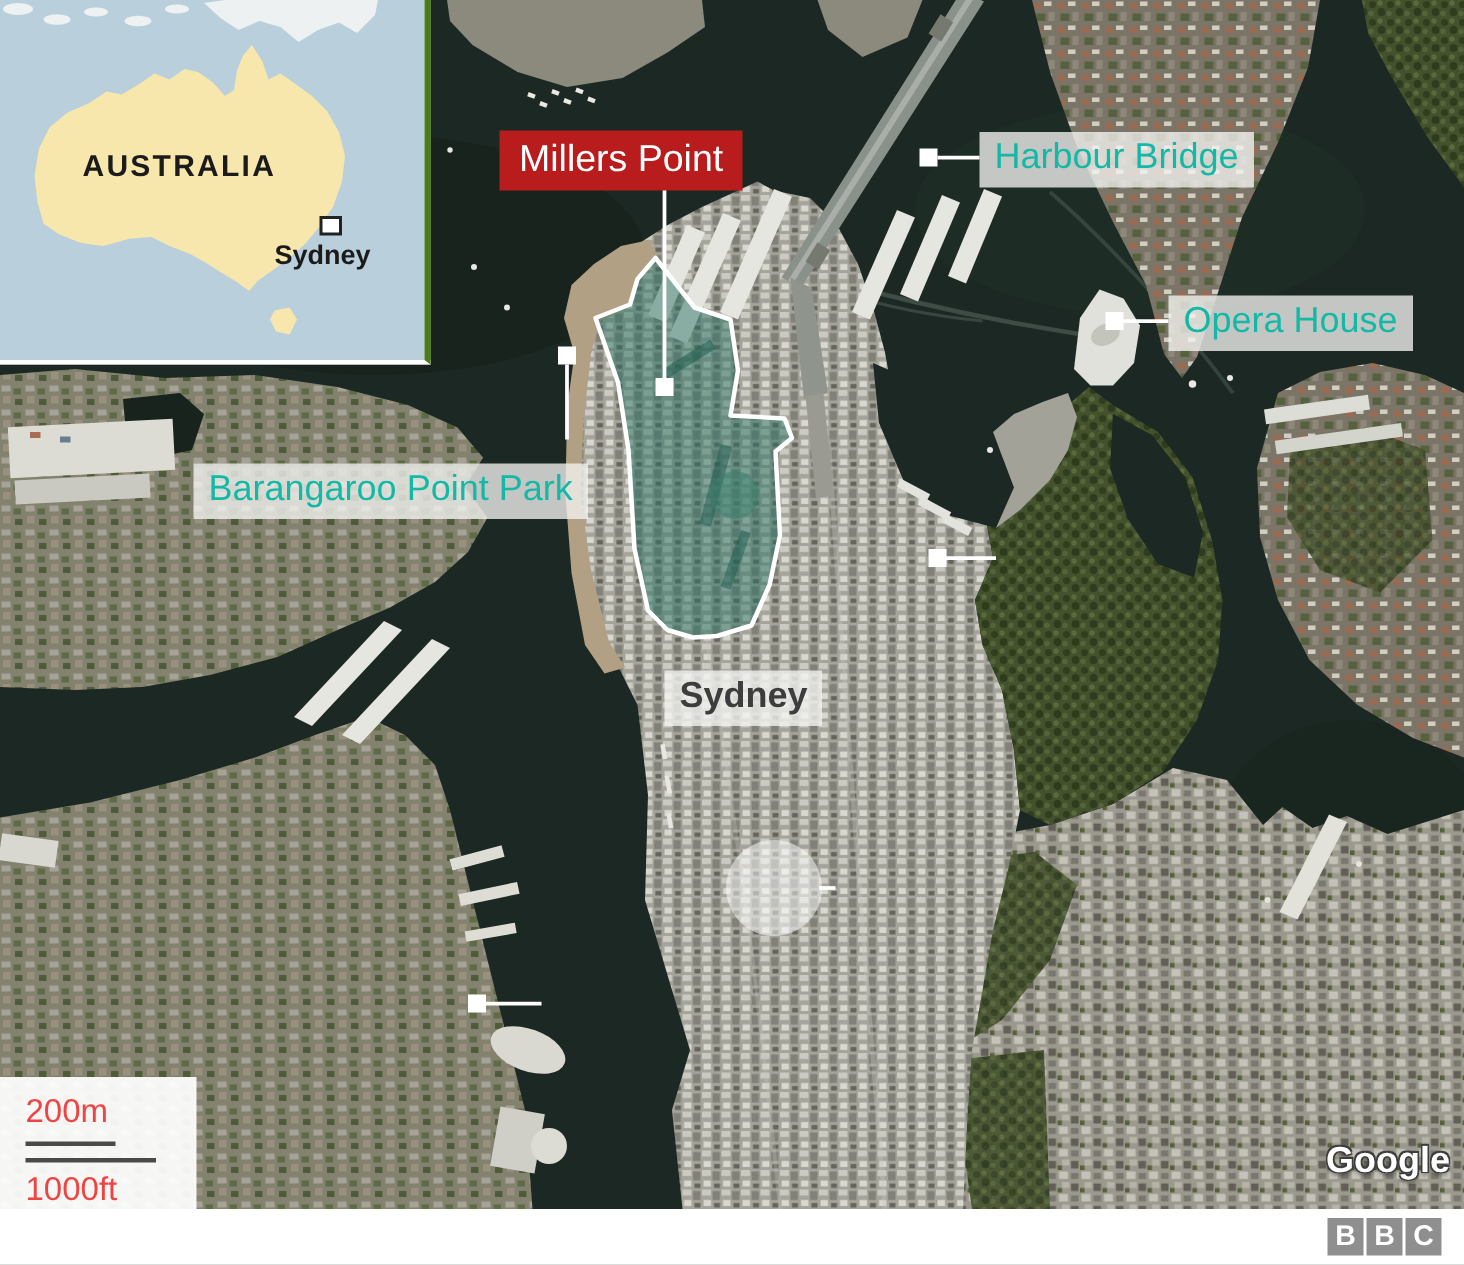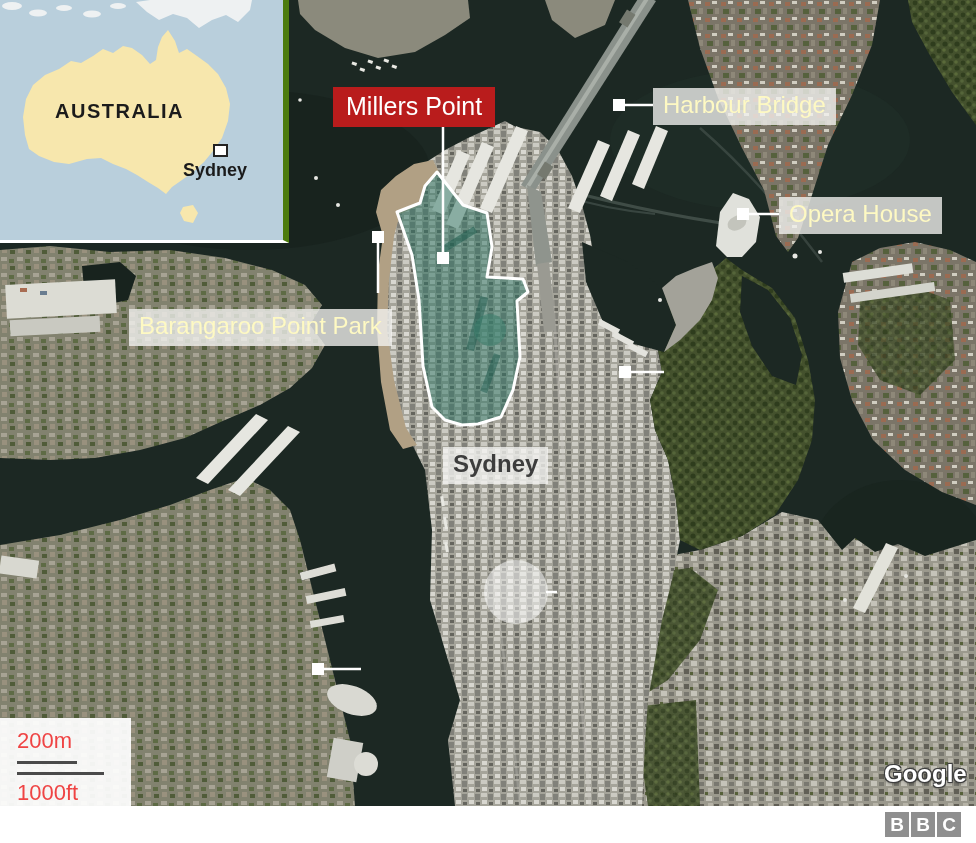--- a/index.html
+++ b/index.html
@@ -3,35 +3,35 @@
 <meta charset="utf-8">
 <style>
   html,body{margin:0;padding:0;background:#ffffff;}
   .stage{position:relative;width:976px;height:843px;overflow:hidden;background:#fff;
          font-family:"Liberation Sans",sans-serif;}
   .map{position:absolute;left:0;top:0;width:976px;height:806px;overflow:hidden;background:#1c2823;}
   .map svg{display:block;}
 
   
   .map-label{position:absolute;white-space:nowrap;font-size:24px;line-height:1.2;
-             color:#fef9c3;background:rgba(243,243,241,0.78);padding:3px 10px 5px;}
+             color:#14b8a6;background:rgba(243,243,241,0.78);padding:3px 10px 5px;}
   .map-label--bold{font-weight:bold;color:#3d3d3d;}
   .map-label--primary{background:#b91c1c;color:#ffffff;font-size:25px;padding:4px 13px 6px;}
   #lbl-millers{left:333px;top:87px;}
   #lbl-bridge{left:653px;top:88px;}
   #lbl-opera{left:779px;top:197px;}
   #lbl-barangaroo{left:129px;top:309px;}
   #lbl-quay{left:664px;top:354px;}
   #lbl-sydney{left:443px;top:447px;}
   #lbl-cbd{left:556px;top:571px;}
   #lbl-darling{left:361px;top:650px;}
 
   
   .inset{position:absolute;left:0;top:0;width:283px;height:240px;
-         border-right:6px solid #4d7c0f;border-bottom:3px solid #fff;background:#b9cfdc;}
+         border-right:4px solid #4d7c0f;border-bottom:3px solid #fff;background:#b9cfdc;}
   .inset-country{position:absolute;left:55px;top:100px;font-size:20px;font-weight:bold;
                  letter-spacing:1.5px;color:#1b1b1b;}
   .inset-city{position:absolute;left:183px;top:160px;font-size:18px;font-weight:bold;color:#1b1b1b;}
 
   
   .scalebar{position:absolute;left:0;top:718px;width:131px;height:88px;
             background:rgba(255,255,255,0.93);box-sizing:border-box;padding:10px 0 0 17px;
             color:#ef4444;font-size:22px;}
   .sline{background:#4a4a4a;height:3px;}
   .s1{width:60px;margin-top:7px;}

